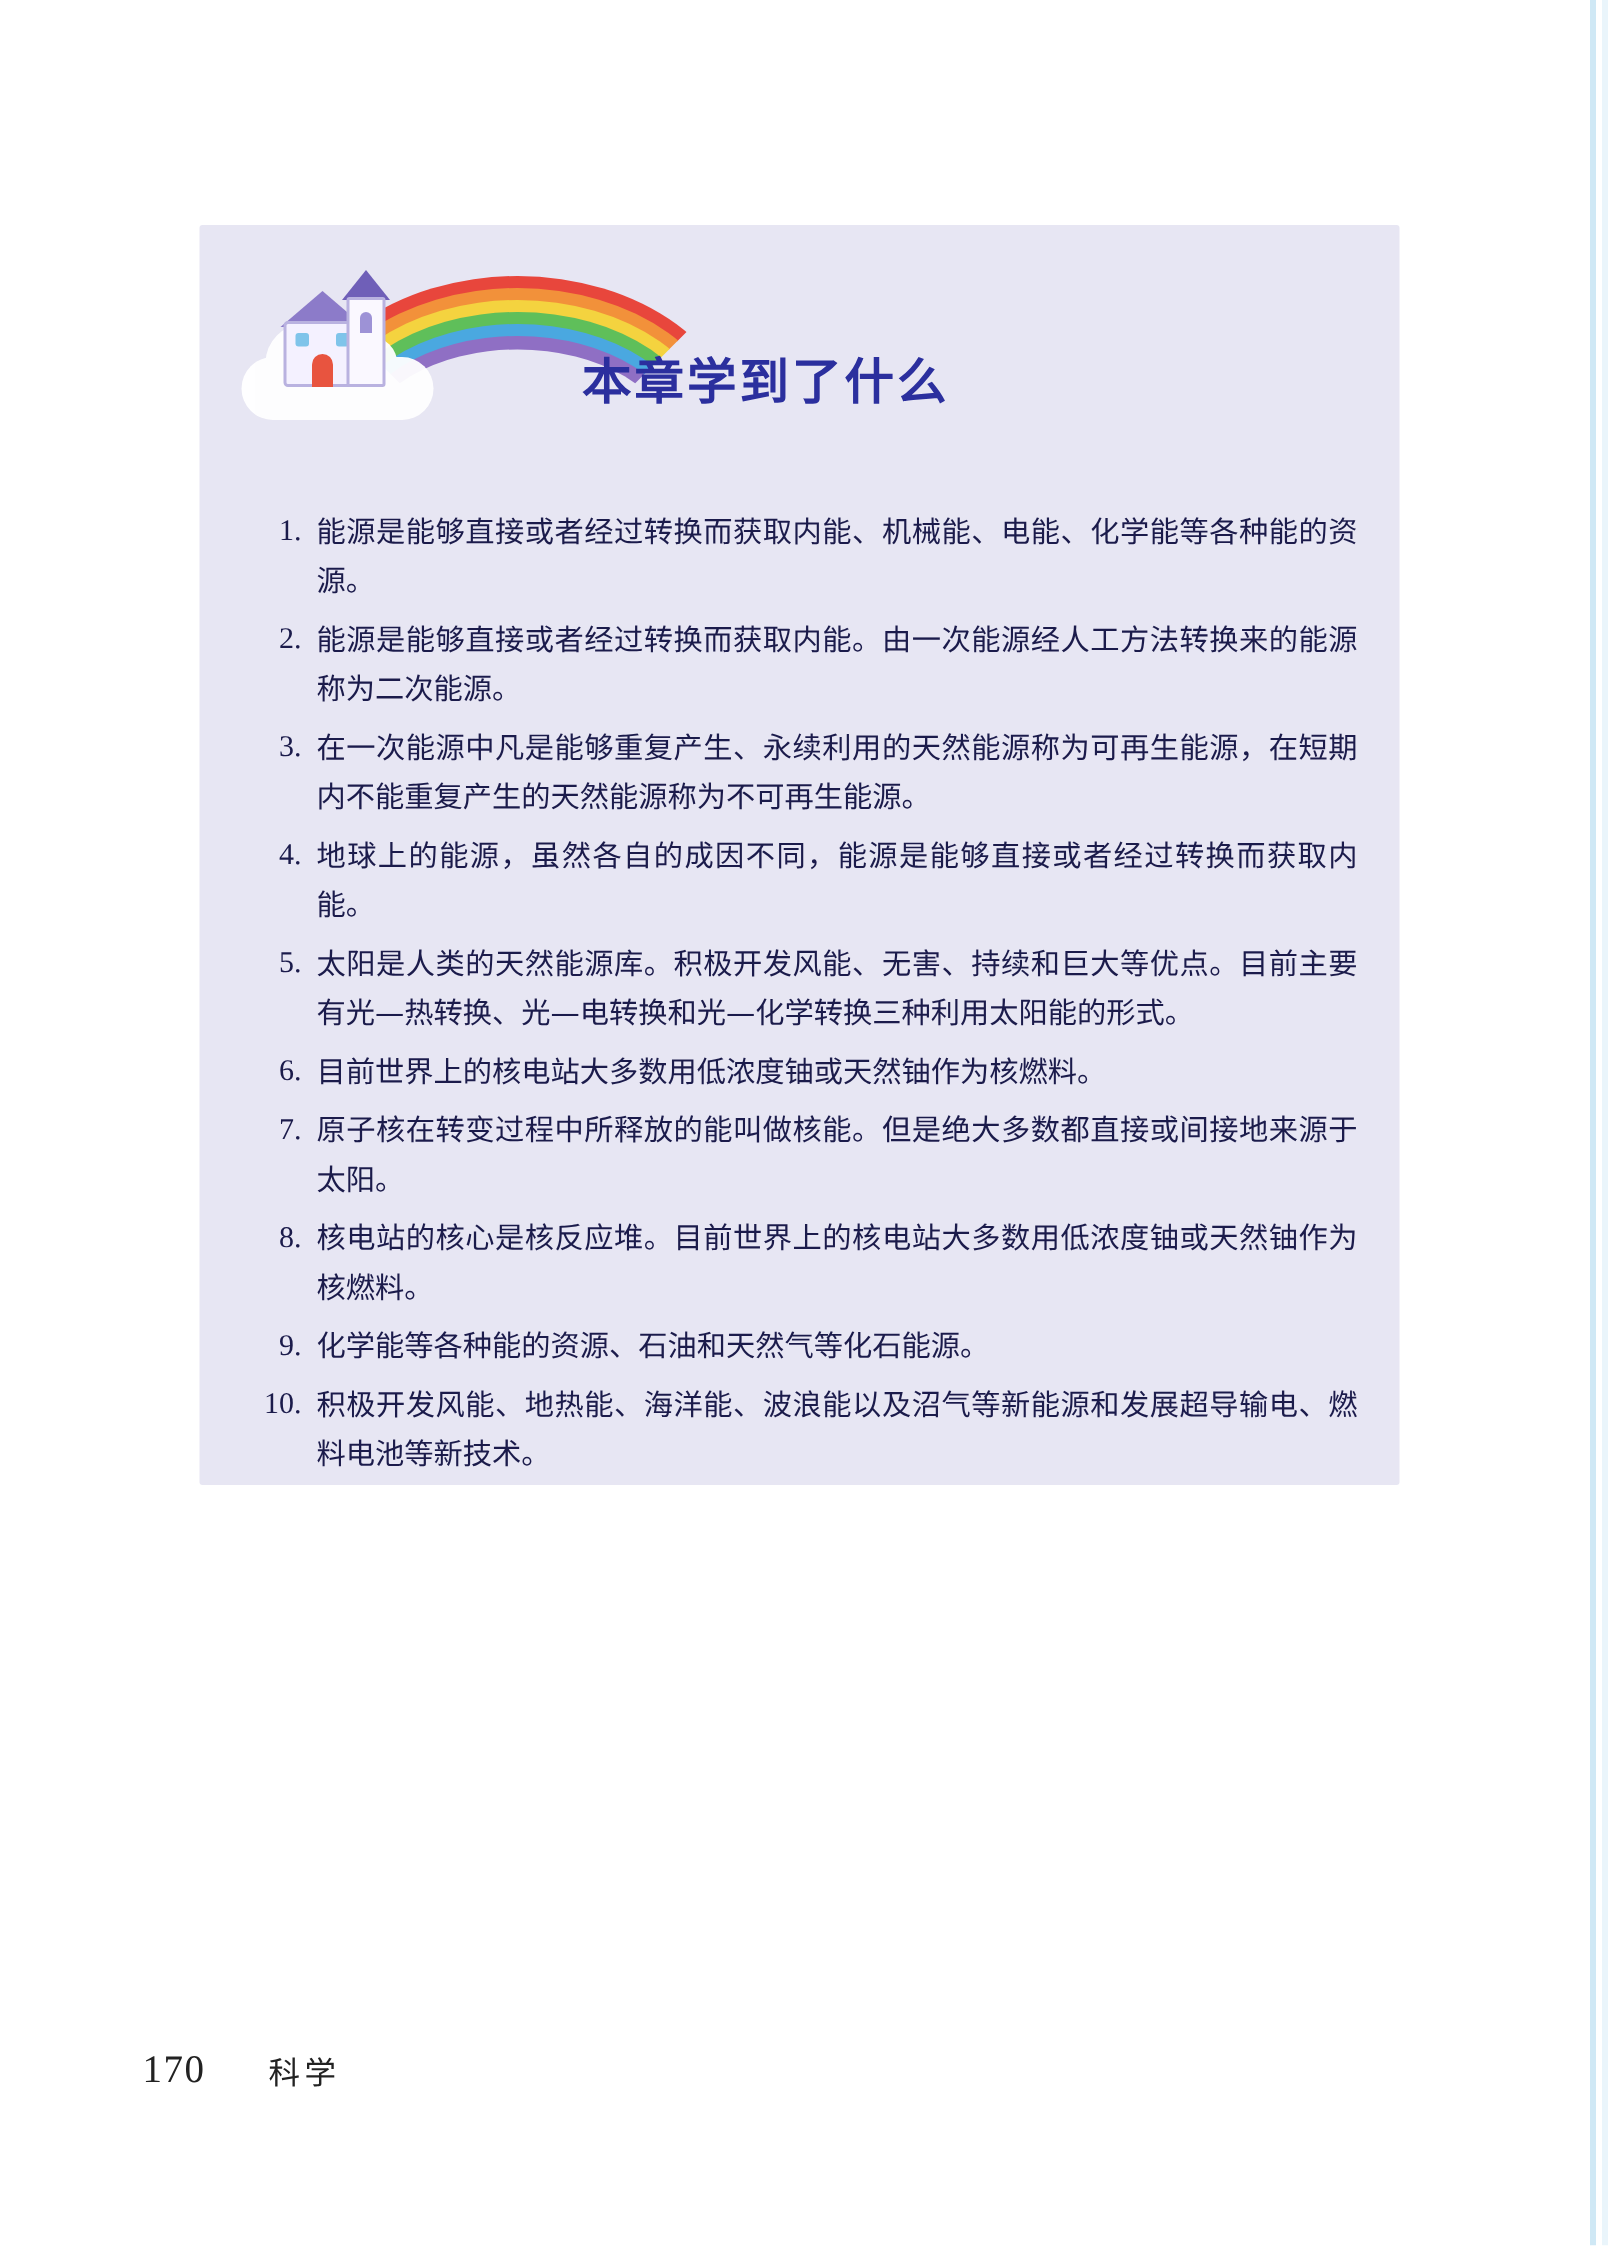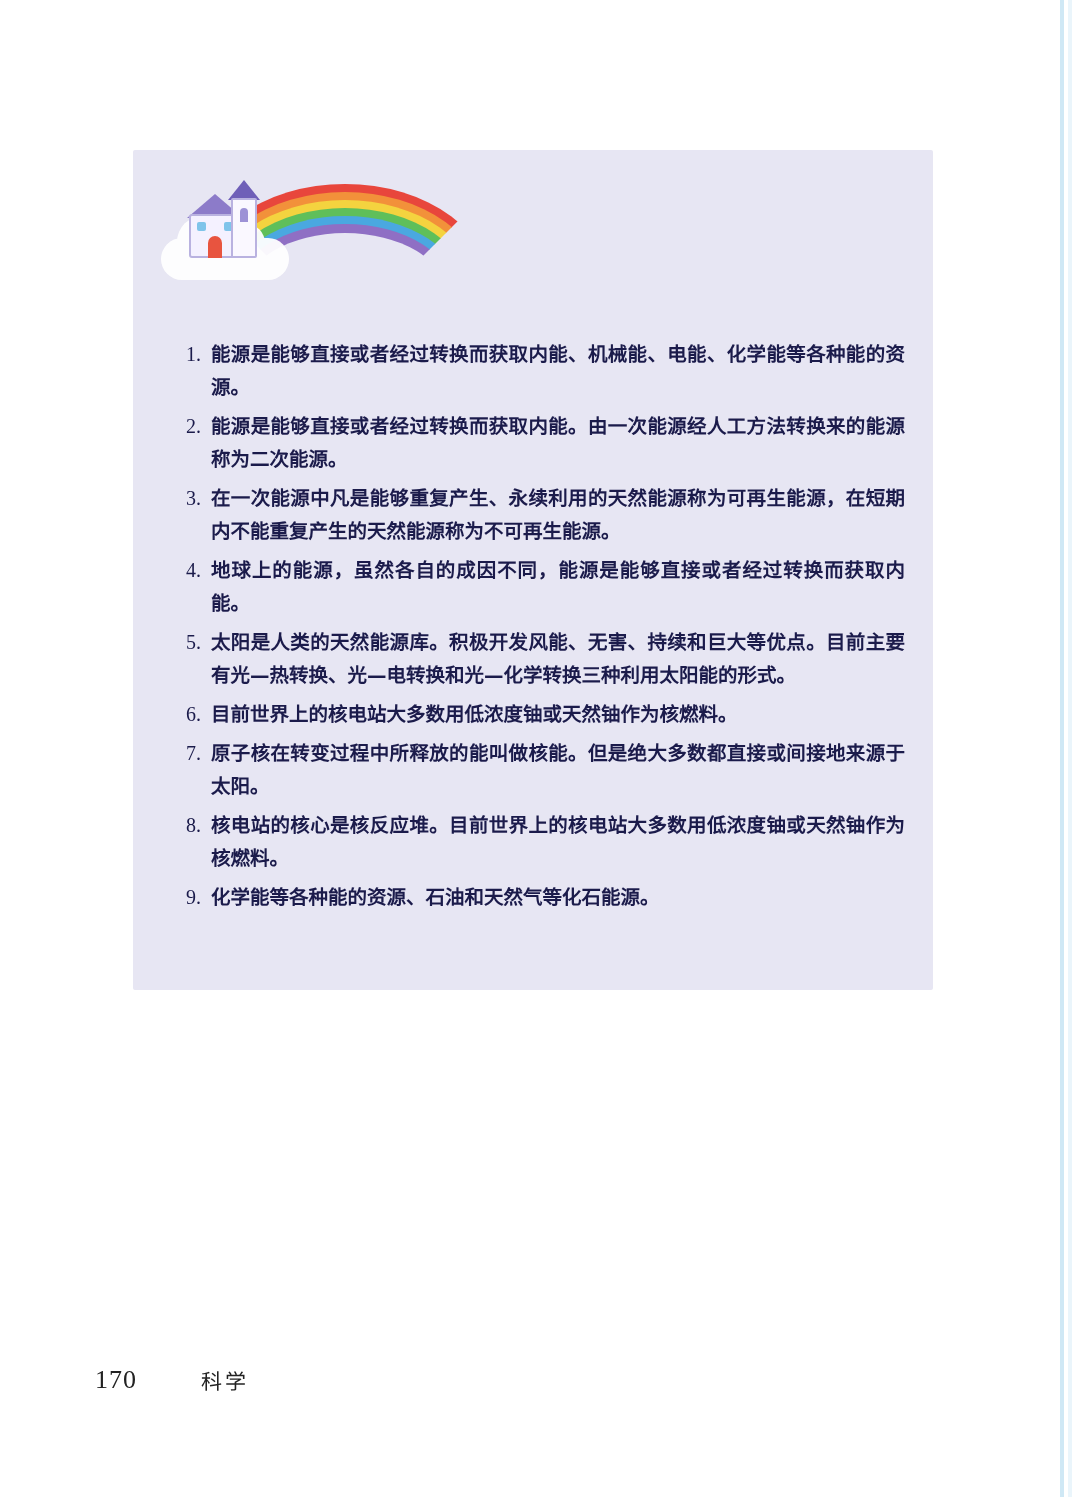--- a/index.html
+++ b/index.html
@@ -201,39 +201,38 @@
     text-align: right;
     padding-right: 10px;
     box-sizing: border-box;
     font-family: "Liberation Serif", serif;
     font-size: 20px;
     line-height: 33px;
   }
   ol.points > li .txt {
     flex: 1 1 auto;
     text-align: justify;
-    font-weight: bold;
   }
 
   
   .footer {
     position: absolute;
     left: 95px;
     top: 1365px;
     display: flex;
     align-items: flex-start;
   }
   .footer .pageno {
     font-size: 26px;
     color: #222222;
     font-family: "Liberation Serif", serif;
     letter-spacing: 1px;
   }
   .footer .subject {
-    margin-left: 64px;
+    margin-left: 42px;
     font-size: 21px;
     color: #222222;
     font-family: Liberation Sans, sans-serif;
     letter-spacing: 3px;
   }
 </style>
 </head>
 <body>
 
 <div class="page">
@@ -263,20 +262,21 @@
         <div class="win w2"></div>
         <div class="door"></div>
       </div>
 
       <div class="tower">
         <div class="cap"></div>
         <div class="shaft"></div>
         <div class="slit"></div>
       </div>
 
+      <div class="card-title">本章学到了什么</div>
     </div>
 
     <ol class="points">
       <li>
         <span class="num">1.</span>
         <span class="txt">能源是能够直接或者经过转换而获取内能、机械能、电能、化学能等各种能的资源。</span>
       </li>
       <li>
         <span class="num">2.</span>
         <span class="txt">能源是能够直接或者经过转换而获取内能。由一次能源经人工方法转换来的能源称为二次能源。</span>
@@ -301,20 +301,24 @@
         <span class="num">7.</span>
         <span class="txt">原子核在转变过程中所释放的能叫做核能。但是绝大多数都直接或间接地来源于太阳。</span>
       </li>
       <li>
         <span class="num">8.</span>
         <span class="txt">核电站的核心是核反应堆。目前世界上的核电站大多数用低浓度铀或天然铀作为核燃料。</span>
       </li>
       <li>
         <span class="num">9.</span>
         <span class="txt">化学能等各种能的资源、石油和天然气等化石能源。</span>
+      </li>
+      <li>
+        <span class="num">10.</span>
+        <span class="txt">积极开发风能、地热能、海洋能、波浪能以及沼气等新能源和发展超导输电、燃料电池等新技术。</span>
       </li>
     </ol>
   </div>
 
   <div class="footer">
     <span class="pageno">170</span>
     <span class="subject">科学</span>
   </div>
 
 </div>

